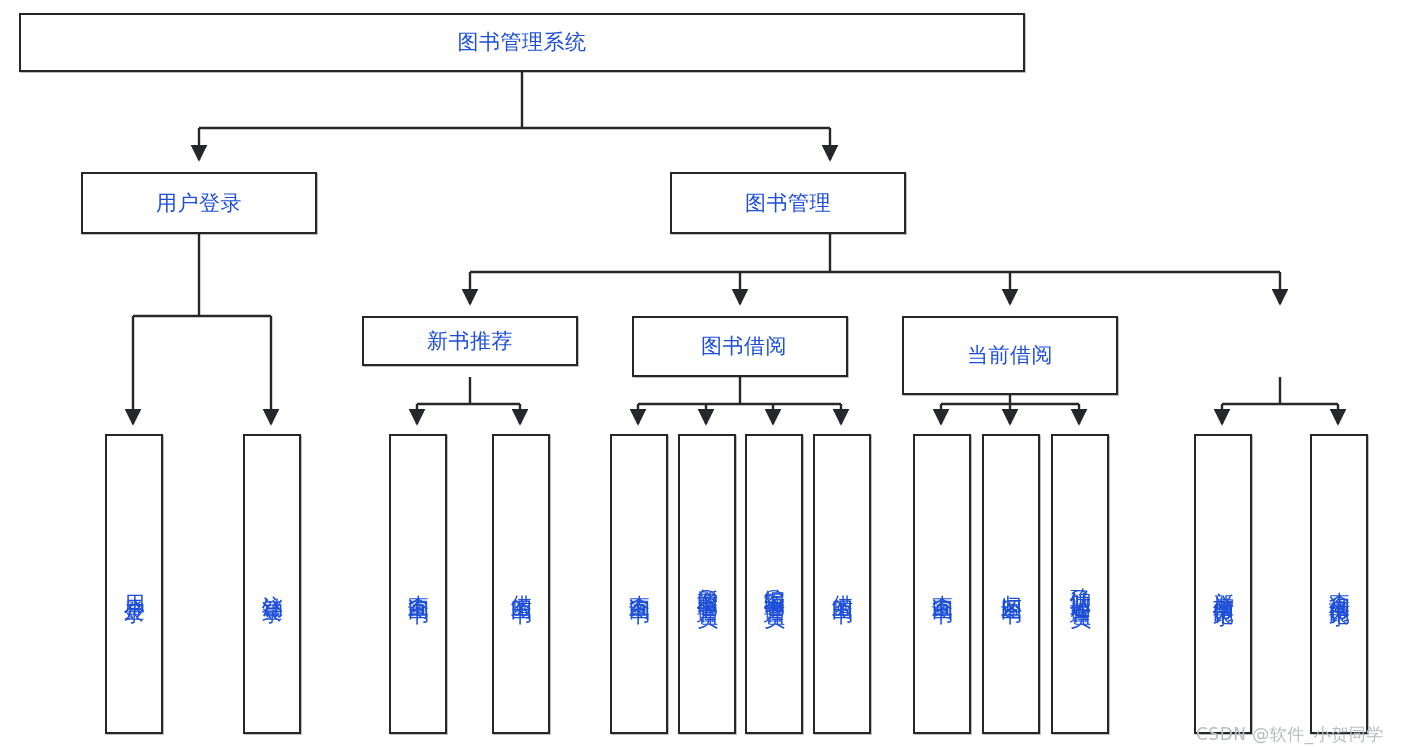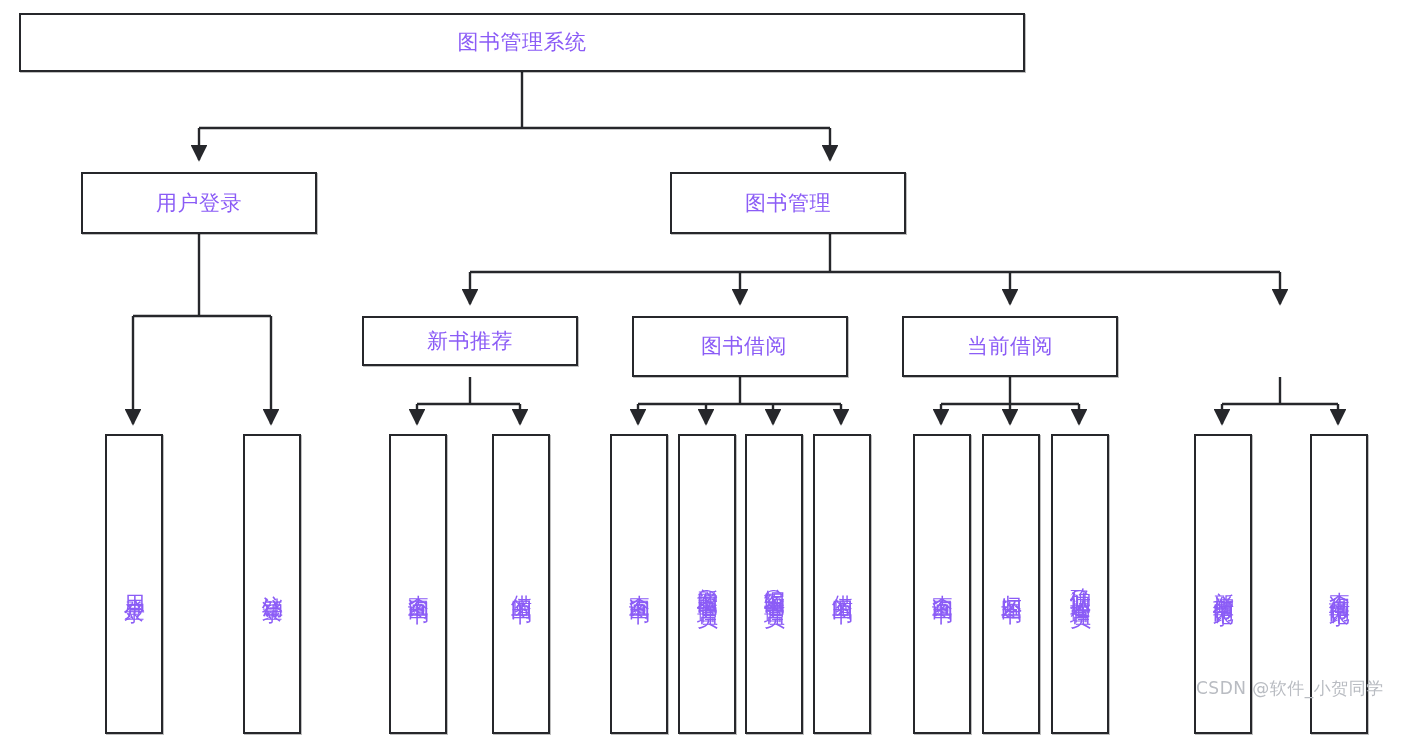--- a/index.html
+++ b/index.html
@@ -27,21 +27,21 @@
     position: absolute;
     box-sizing: border-box;
     background: #ffffff;
     border: 2px solid #26272b;
     display: flex;
     align-items: center;
     justify-content: center;
     box-shadow: 1px 1px 0 rgba(0,0,0,0.25);
   }
   .node .label {
-    color: #8b5cf6;
+    color: #1d4ed8;
     letter-spacing: 0.5px;
     line-height: 1.18;
     text-align: center;
     white-space: nowrap;
   }
   .node.horizontal .label {
     font-size: 21px;
   }
   .node.vertical {
     align-items: center;
@@ -50,21 +50,21 @@
   .node.vertical .label {
     writing-mode: vertical-rl;
     text-orientation: upright;
     font-size: 21px;
     letter-spacing: 3px;
     line-height: 1.0;
   }
   #watermark {
     position: absolute;
     left: 1196px;
-    top: 677px;
+    top: 723px;
     font-size: 17px;
     color: #b9bcc2;
     white-space: nowrap;
     font-family: "DejaVu Sans", "Liberation Sans", sans-serif;
     letter-spacing: 0.5px;
   }
 </style>
 </head>
 <body>
 
@@ -133,21 +133,21 @@
   </div>
 
   <div class="node horizontal" style="left:362px; top:316px; width:216px; height:50px;">
     <span class="label">新书推荐</span>
   </div>
 
   <div class="node horizontal" style="left:632px; top:316px; width:216px; height:61px;padding-left:8px;">
     <span class="label">图书借阅</span>
   </div>
 
-  <div class="node horizontal" style="left:902px; top:316px; width:216px; height:61px;">
+  <div class="node horizontal" style="left:902px; top:316px; width:216px; height:79px;">
     <span class="label">当前借阅</span>
   </div>
 
 
   <div class="node vertical" style="left:105px; top:434px; width:58px; height:300px;">
     <span class="label">用户登录</span>
   </div>
 
   <div class="node vertical" style="left:243px; top:434px; width:58px; height:300px;">
     <span class="label">注销登录</span>

